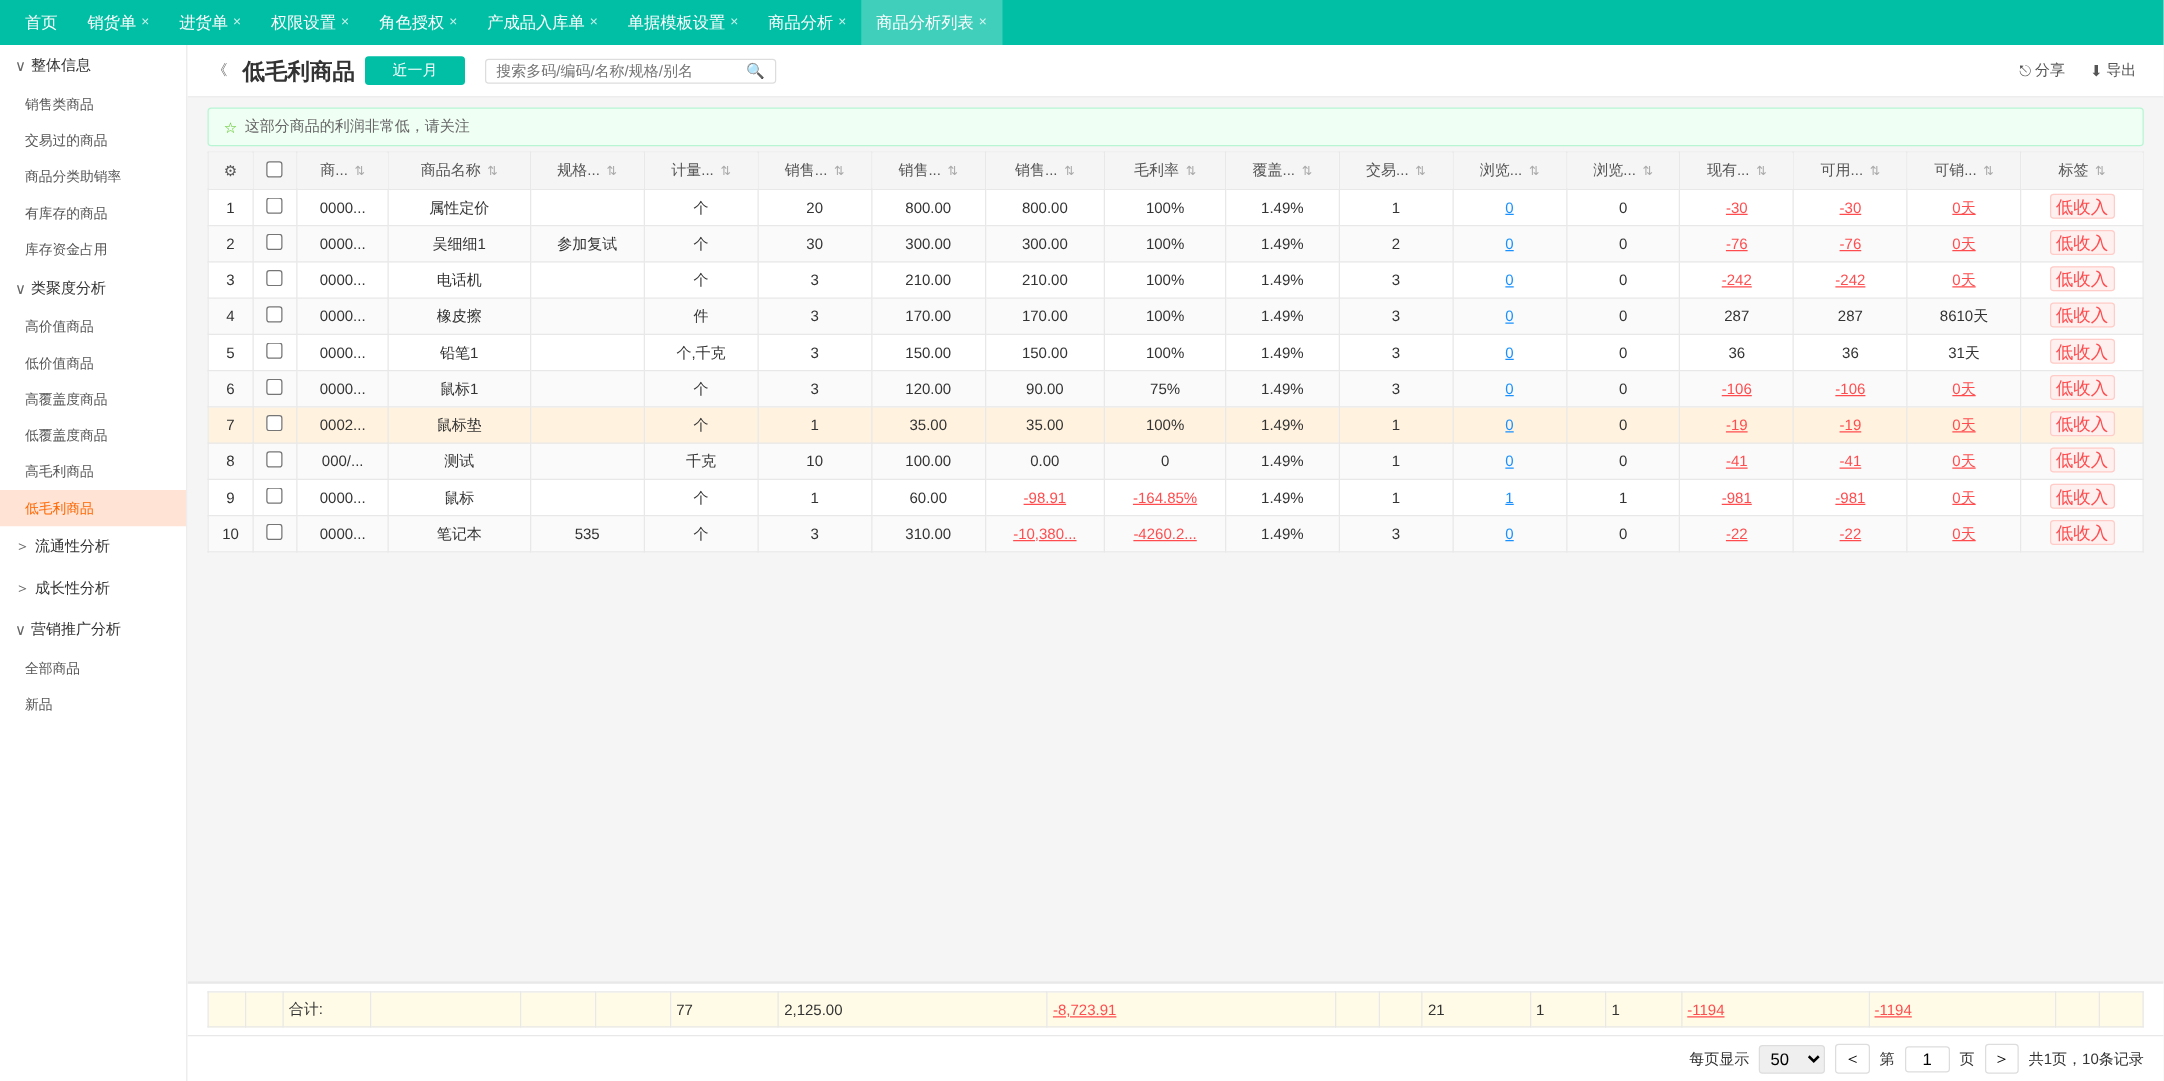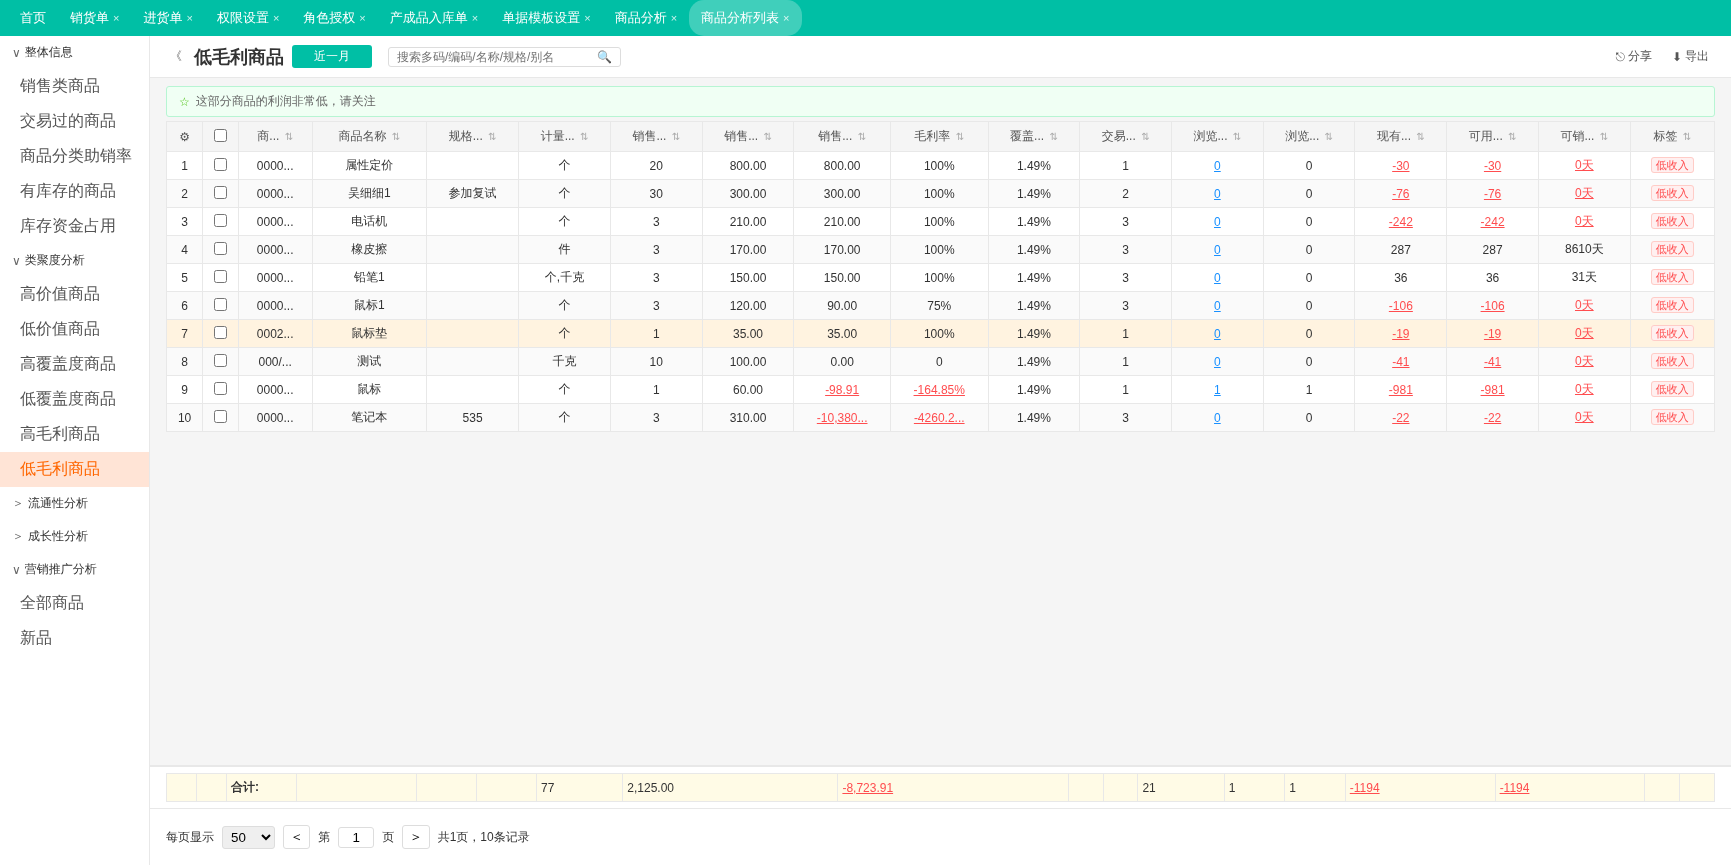--- a/index.html
+++ b/index.html
@@ -16,21 +16,21 @@
     .nav-item {
       color: #fff;
       padding: 0 12px;
       height: 36px;
       display: flex;
       align-items: center;
       cursor: pointer;
       font-size: 13px;
       white-space: nowrap;
     }
-    .nav-item.active { background: rgba(255,255,255,0.25); border-radius: 15px; }
+    .nav-item.active { background: rgba(255,255,255,0.25); }
     .nav-item .close-x { margin-left: 4px; font-size: 11px; opacity: 0.8; }
 
     
     .main-layout {
       display: flex;
       height: calc(100vh - 36px);
     }
 
     
     .sidebar {
@@ -46,21 +46,21 @@
       padding: 8px 12px;
       color: #333;
       font-size: 12px;
       cursor: pointer;
     }
     .sidebar-group-header .arrow { margin-right: 4px; color: #666; }
     .sidebar-item {
       padding: 7px 12px 7px 20px;
       color: #555;
       cursor: pointer;
-      font-size: 16px;
+      font-size: 11px;
     }
     .sidebar-item.active { background: #ffe4d6; color: #ff6600; }
 
     
     .content {
       flex: 1;
       display: flex;
       flex-direction: column;
       overflow: hidden;
       background: #f5f5f5;
@@ -170,21 +170,21 @@
     }
     tbody tr:nth-child(even) { background: #fafafa; }
     tbody tr.highlighted { background: #fff3e0; }
 
     .tag-low-income {
       background: #fff0f0;
       color: #ff4d4f;
       border: 1px solid #ffccc7;
       border-radius: 3px;
       padding: 1px 4px;
-      font-size: 11px;
+      font-size: 14px;
     }
     .text-red { color: #ff4d4f; text-decoration: underline; }
     .text-link { color: #1890ff; text-decoration: underline; cursor: pointer; }
 
     
     .footer-total {
       background: #fff;
       border-top: 2px solid #e8e8e8;
       padding: 6px 16px;
       display: flex;
@@ -200,22 +200,22 @@
       border: 1px solid #e8e8e8;
       background: #fffbe6;
       font-size: 12px;
       white-space: nowrap;
     }
 
     
     .pagination-bar {
       display: flex;
       align-items: center;
-      justify-content: flex-start;
-      padding: 16px 16px;
+      justify-content: flex-end;
+      padding: 6px 16px;
       background: #fff;
       border-top: 1px solid #e8e8e8;
       gap: 8px;
       font-size: 12px;
     }
     .pagination-bar select {
       padding: 2px 4px;
       border: 1px solid #ddd;
       border-radius: 3px;
     }
@@ -579,21 +579,21 @@
           </tbody>
       </table>
     </div>
 
     <div class="footer-total">
       <table class="total-row-table">
         <tbody>
             <tr>
           <td style="width:30px;"></td>
           <td style="width:30px;"></td>
-          <td style="width:70px; text-align:left; font-weight:bold; background:#fffbe6;">合计:</td>
+          <td style="width:70px; text-align:left; font-weight:normal; background:#fffbe6;">合计:</td>
           <td style="width:120px;"></td>
           <td style="width:60px;"></td>
           <td style="width:60px;"></td>
           <td>77</td>
           <td>2,125.00</td>
           <td class="text-red">-8,723.91</td>
           <td></td>
           <td></td>
           <td>21</td>
           <td>1</td>

